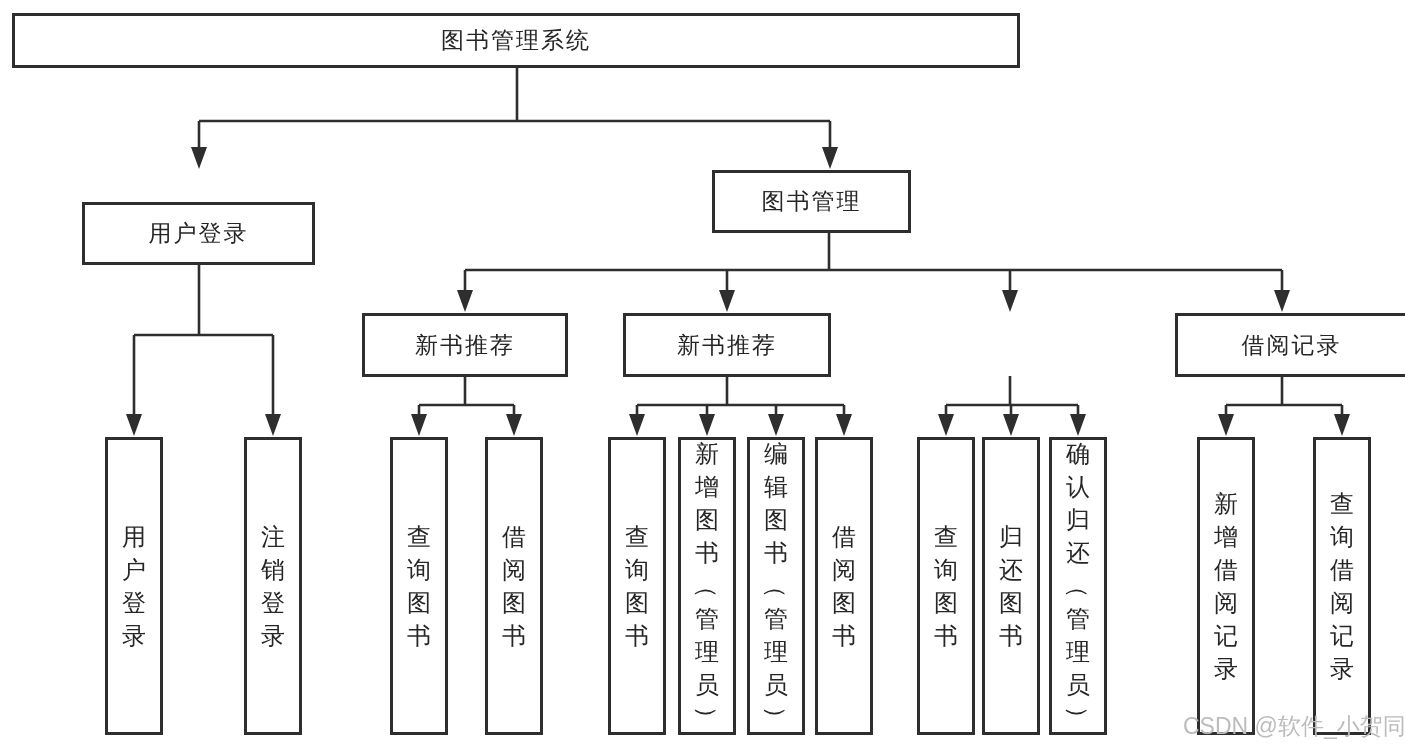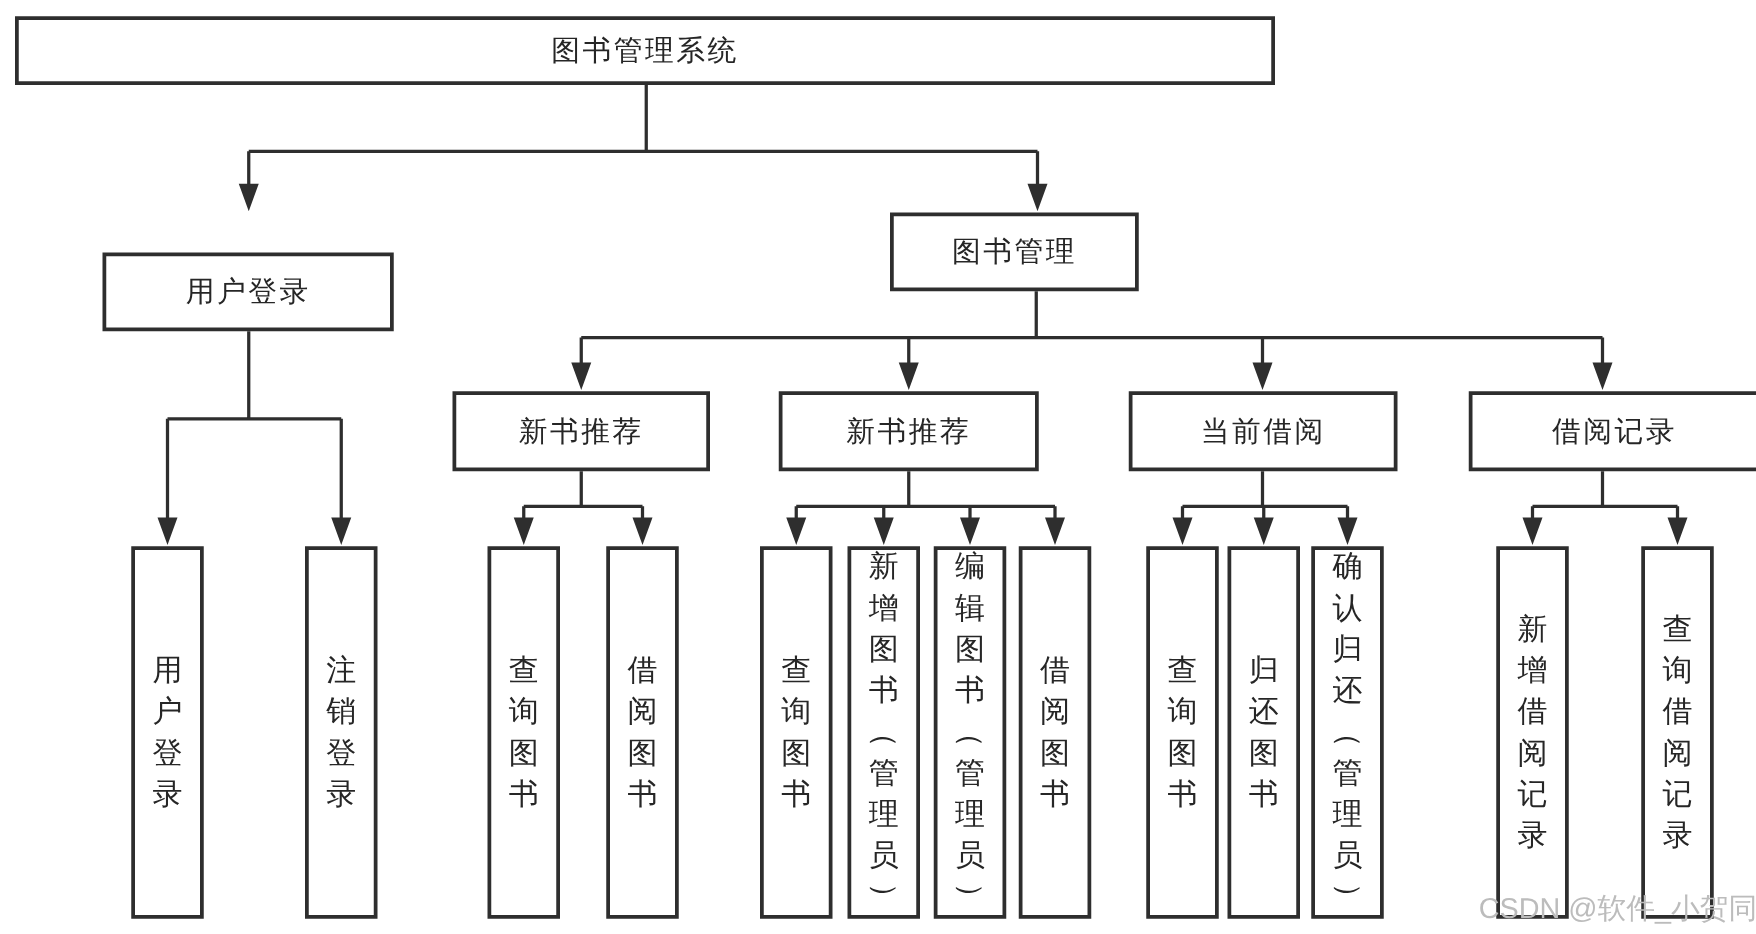--- a/index.html
+++ b/index.html
@@ -106,23 +106,20 @@
   <div class="node lvl2b">
     <span class="hlabel">图书管理</span>
   </div>
 
   <div class="node lvl3 l3a">
     <span class="hlabel">新书推荐</span>
   </div>
   <div class="node lvl3 l3b">
     <span class="hlabel">新书推荐</span>
   </div>
-  <div class="node lvl3 l3c">
-    <span class="hlabel">当前借阅</span>
-  </div>
   <div class="node lvl3 l3d">
     <span class="hlabel">借阅记录</span>
   </div>
 
   <div class="node leaf" style="left:105px">
     <div class="vlabel">
         <span>用</span>
         <span>户</span>
         <span>登</span>
         <span>录</span>

